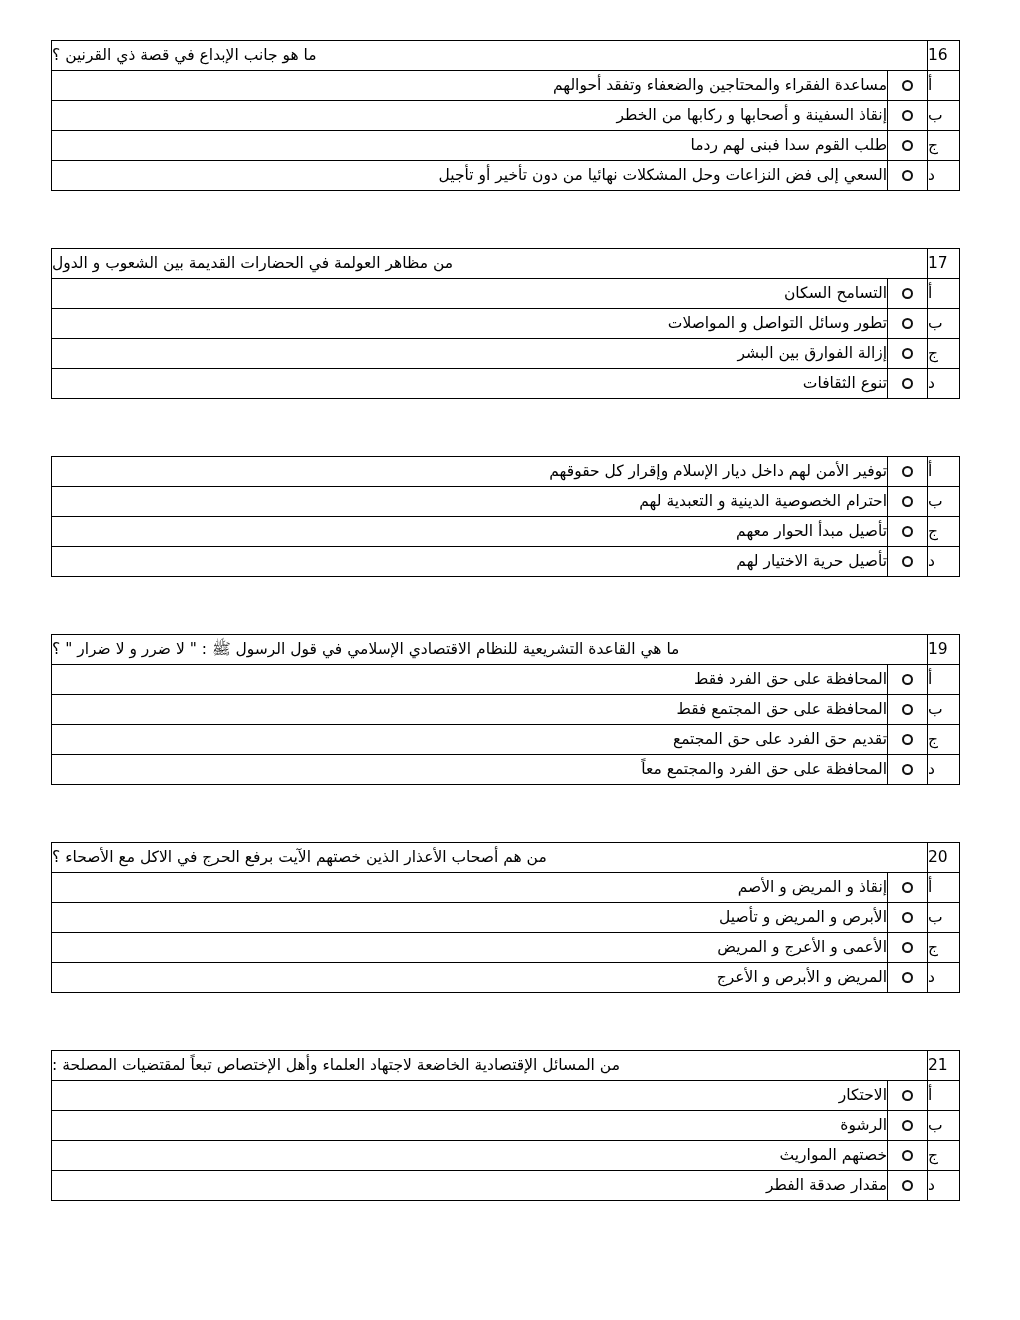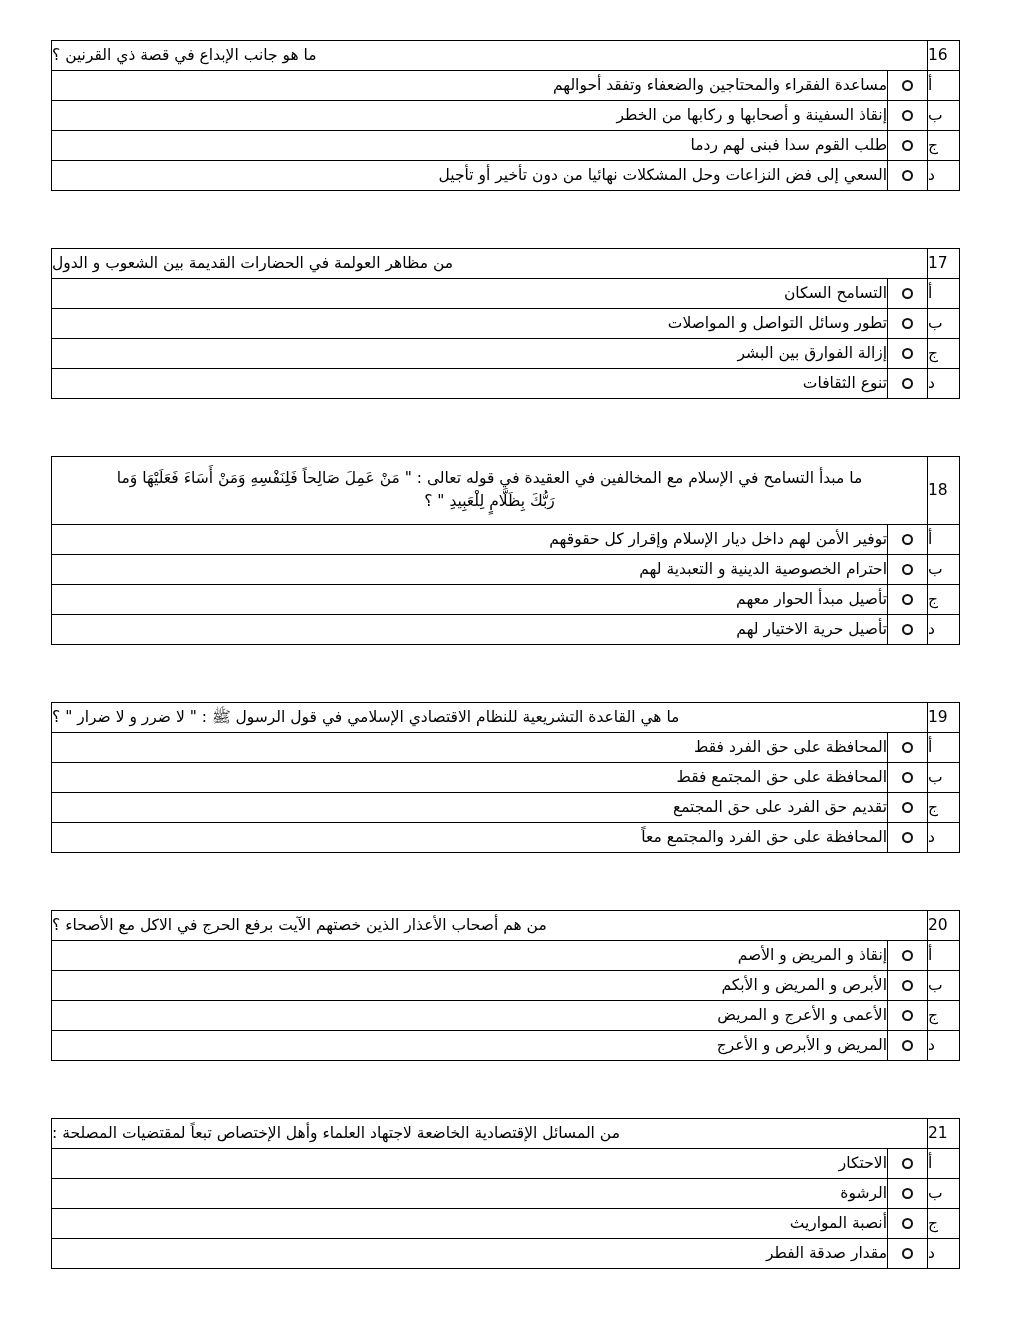--- a/index.html
+++ b/index.html
@@ -187,27 +187,20 @@
 
   <div class="q-block">
     <table class="q-table">
       <colgroup>
         <col class="c-label">
           <col class="c-radio">
           <col class="c-text">
       </colgroup>
       <tbody>
         <tr>
-          <td class="cell-label">18</td>
-          <td class="cell-question tall" colspan="2">
-            <span class="q-text-inner ayah">ما مبدأ التسامح في الإسلام مع المخالفين في العقيدة في قوله تعالى : " مَنْ عَمِلَ صَالِحاً فَلِنَفْسِهِ وَمَنْ أَسَاءَ فَعَلَيْهَا وَما</span>
-            <span class="q-text-inner ayah">رَبُّكَ بِظَلَّامٍ لِلْعَبِيدِ " ؟</span>
-          </td>
-        </tr>
-        <tr>
           <td class="cell-label">أ</td>
           <td class="cell-radio"><span class="radio-circle"></span></td>
           <td class="cell-answer">توفير الأمن لهم داخل ديار الإسلام وإقرار كل حقوقهم</td>
         </tr>
         <tr>
           <td class="cell-label">ب</td>
           <td class="cell-radio"><span class="radio-circle"></span></td>
           <td class="cell-answer">احترام الخصوصية الدينية و التعبدية لهم</td>
         </tr>
         <tr>
@@ -273,21 +266,21 @@
           <td class="cell-question" colspan="2">من هم أصحاب الأعذار الذين خصتهم الآيت برفع الحرج في الاكل مع الأصحاء ؟</td>
         </tr>
         <tr>
           <td class="cell-label">أ</td>
           <td class="cell-radio"><span class="radio-circle"></span></td>
           <td class="cell-answer">إنقاذ و المريض و الأصم</td>
         </tr>
         <tr>
           <td class="cell-label">ب</td>
           <td class="cell-radio"><span class="radio-circle"></span></td>
-          <td class="cell-answer">الأبرص و المريض و الأبكم</td>
+          <td class="cell-answer">الأبرص و المريض و تأصيل</td>
         </tr>
         <tr>
           <td class="cell-label">ج</td>
           <td class="cell-radio"><span class="radio-circle"></span></td>
           <td class="cell-answer">الأعمى و الأعرج و المريض</td>
         </tr>
         <tr>
           <td class="cell-label">د</td>
           <td class="cell-radio"><span class="radio-circle"></span></td>
           <td class="cell-answer">المريض و الأبرص و الأعرج</td>
@@ -314,21 +307,21 @@
           <td class="cell-answer">الاحتكار</td>
         </tr>
         <tr>
           <td class="cell-label">ب</td>
           <td class="cell-radio"><span class="radio-circle"></span></td>
           <td class="cell-answer">الرشوة</td>
         </tr>
         <tr>
           <td class="cell-label">ج</td>
           <td class="cell-radio"><span class="radio-circle"></span></td>
-          <td class="cell-answer">أنصبة المواريث</td>
+          <td class="cell-answer">خصتهم المواريث</td>
         </tr>
         <tr>
           <td class="cell-label">د</td>
           <td class="cell-radio"><span class="radio-circle"></span></td>
           <td class="cell-answer">مقدار صدقة الفطر</td>
         </tr>
       </tbody>
     </table>
   </div>
 </div>

